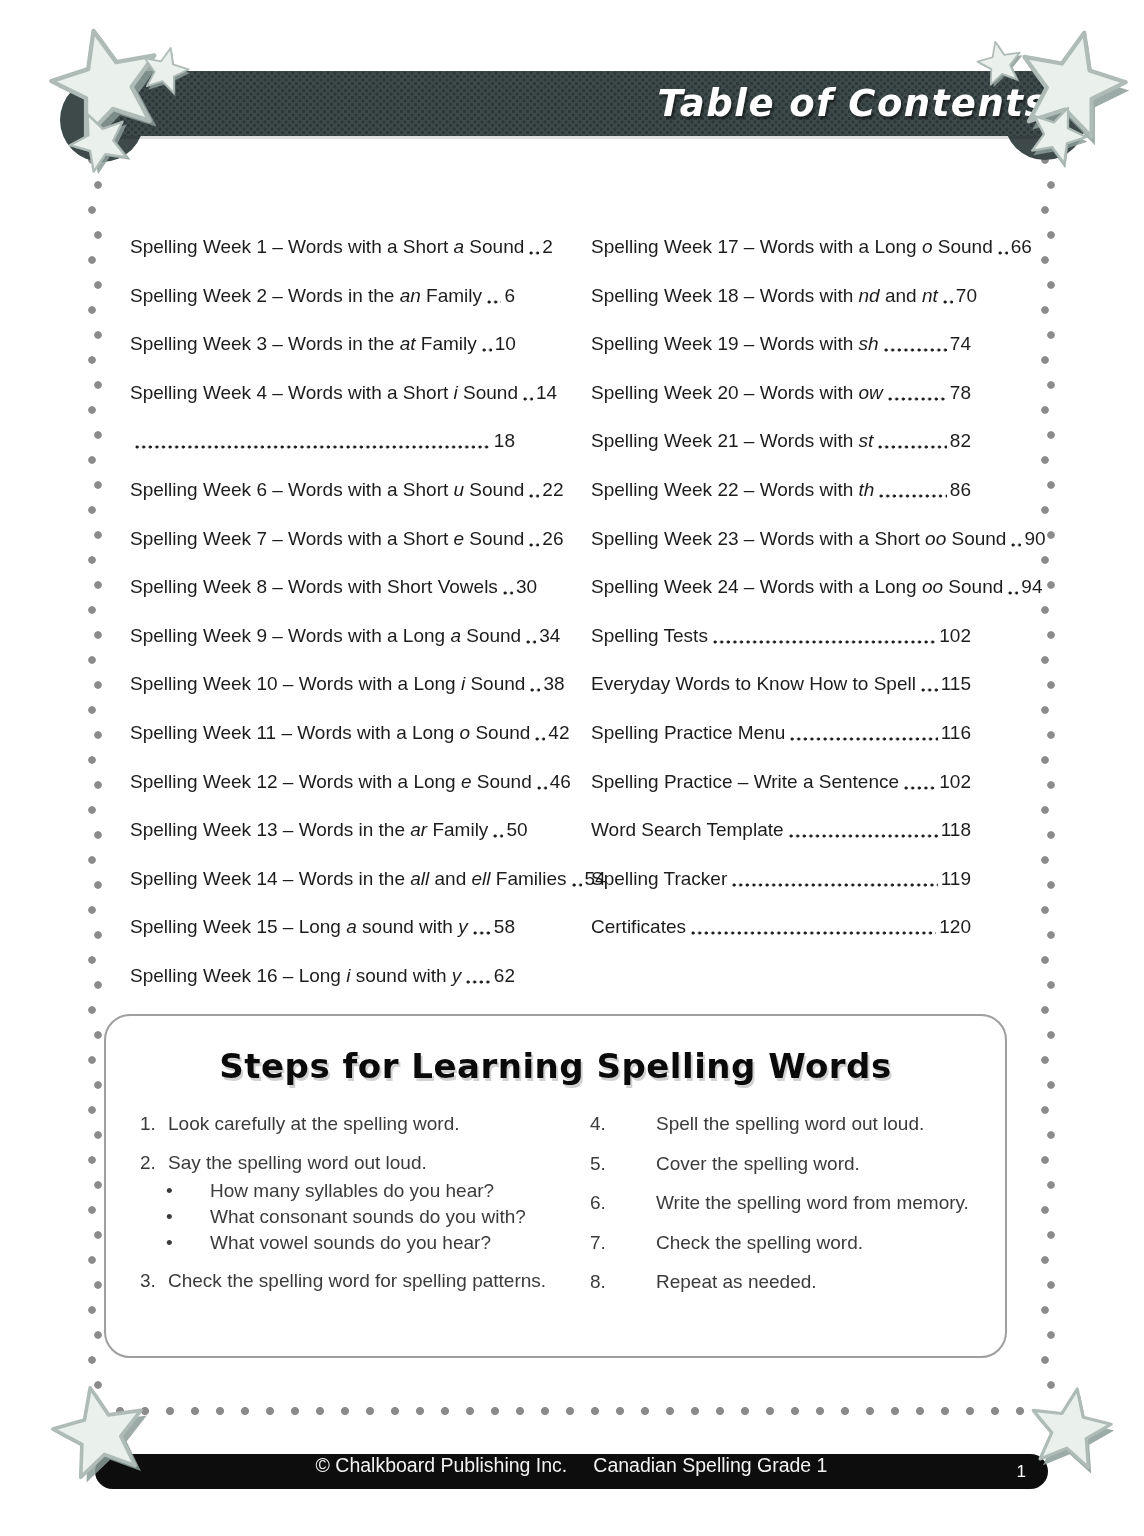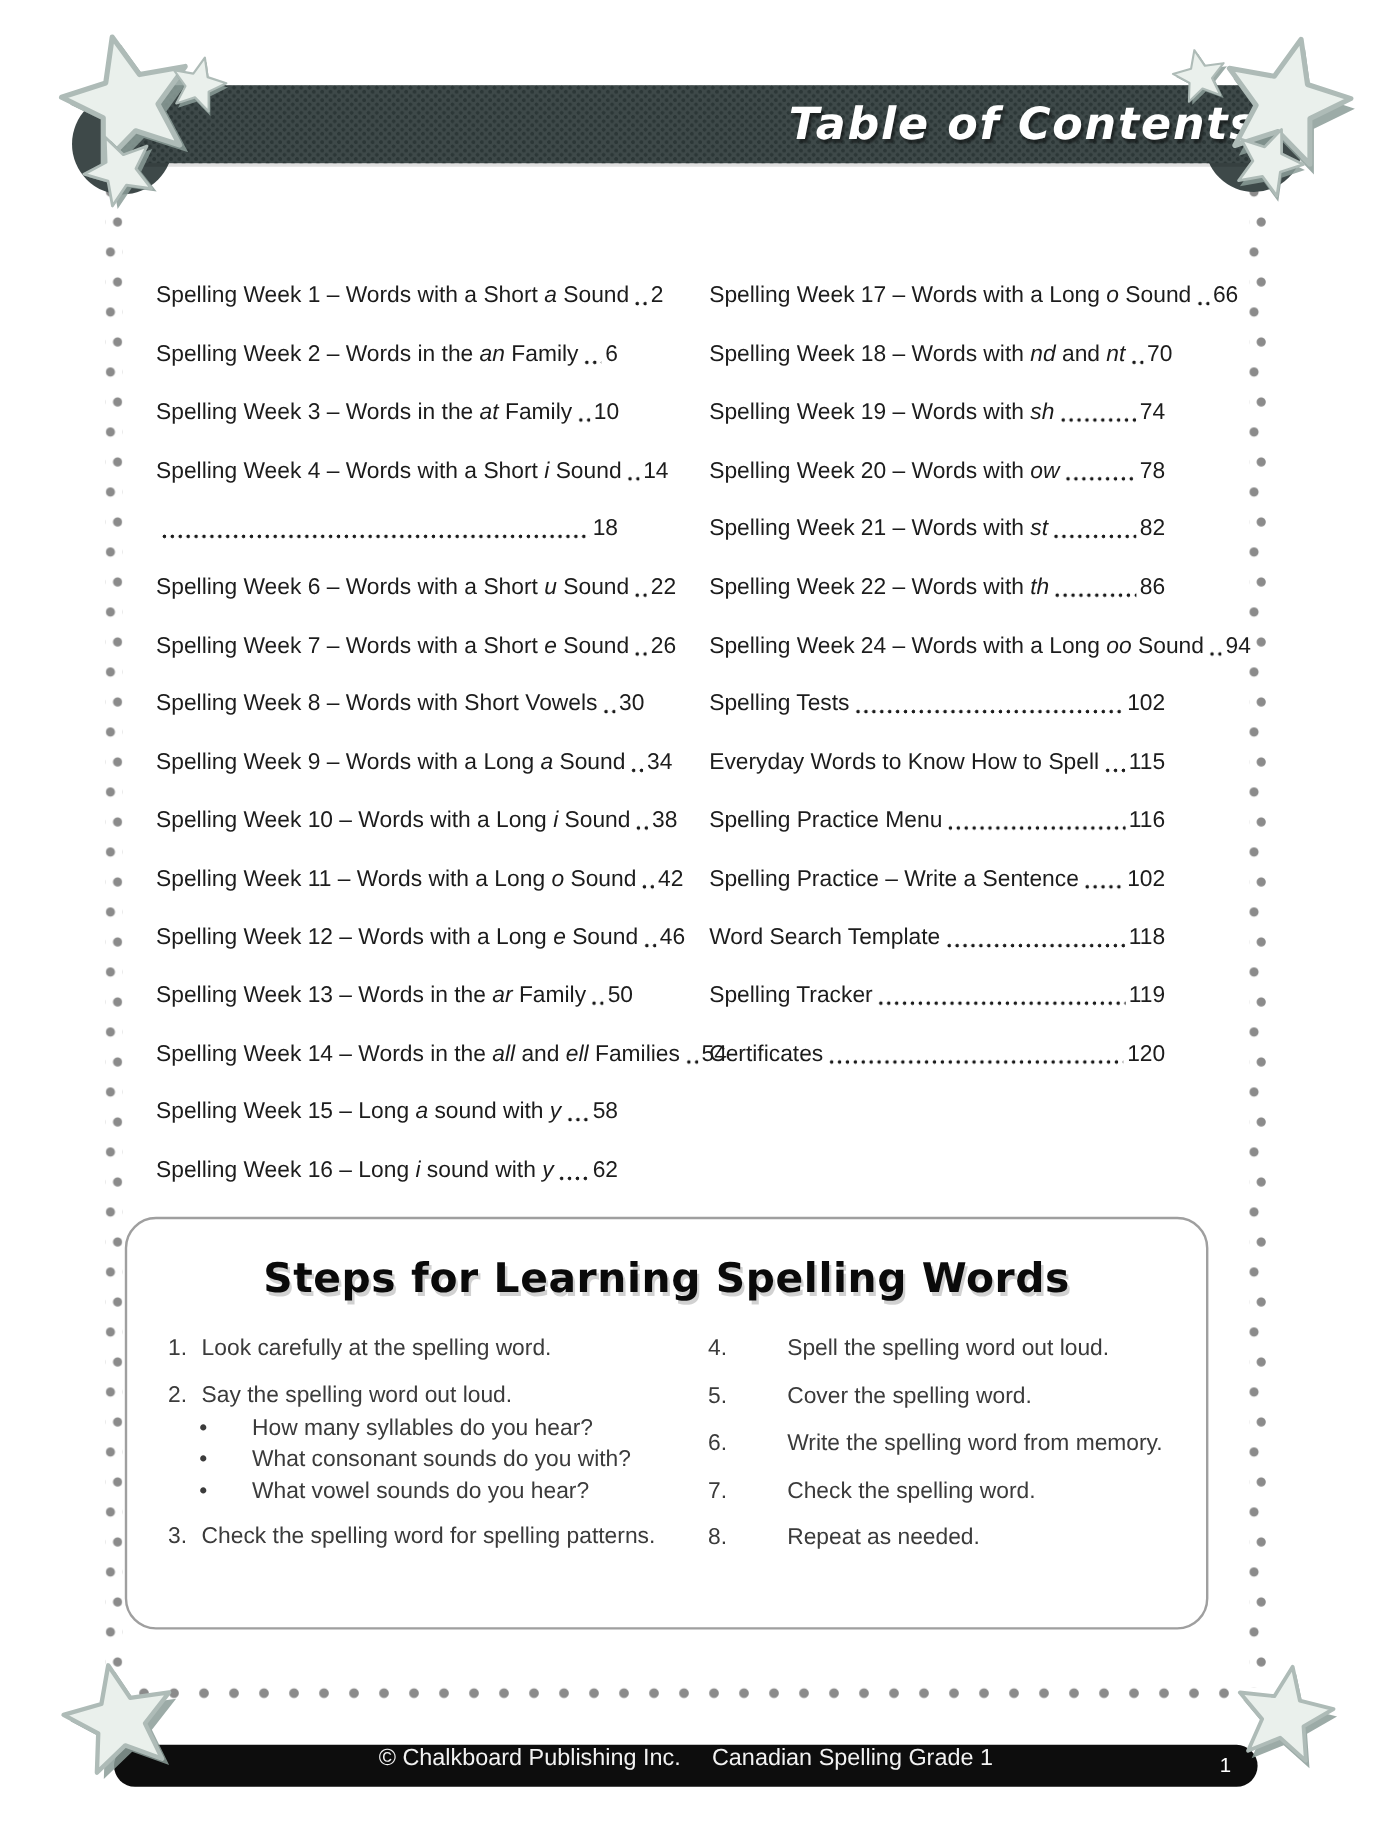--- a/index.html
+++ b/index.html
@@ -249,20 +249,25 @@
         <span class="toc-label">Spelling Week 21 – Words with <i>st</i></span>
         <span class="leader"></span>
         <span class="toc-page">82</span>
       </li>
       <li class="toc-row">
         <span class="toc-label">Spelling Week 22 – Words with <i>th</i></span>
         <span class="leader"></span>
         <span class="toc-page">86</span>
       </li>
       <li class="toc-row">
+        <span class="toc-label">Spelling Week 23 – Words with a Short <i>oo</i> Sound</span>
+        <span class="leader"></span>
+        <span class="toc-page">90</span>
+      </li>
+      <li class="toc-row">
         <span class="toc-label">Spelling Week 24 – Words with a Long <i>oo</i> Sound</span>
         <span class="leader"></span>
         <span class="toc-page">94</span>
       </li>
       <li class="toc-row">
         <span class="toc-label">Spelling Tests</span>
         <span class="leader"></span>
         <span class="toc-page">102</span>
       </li>
       <li class="toc-row">

